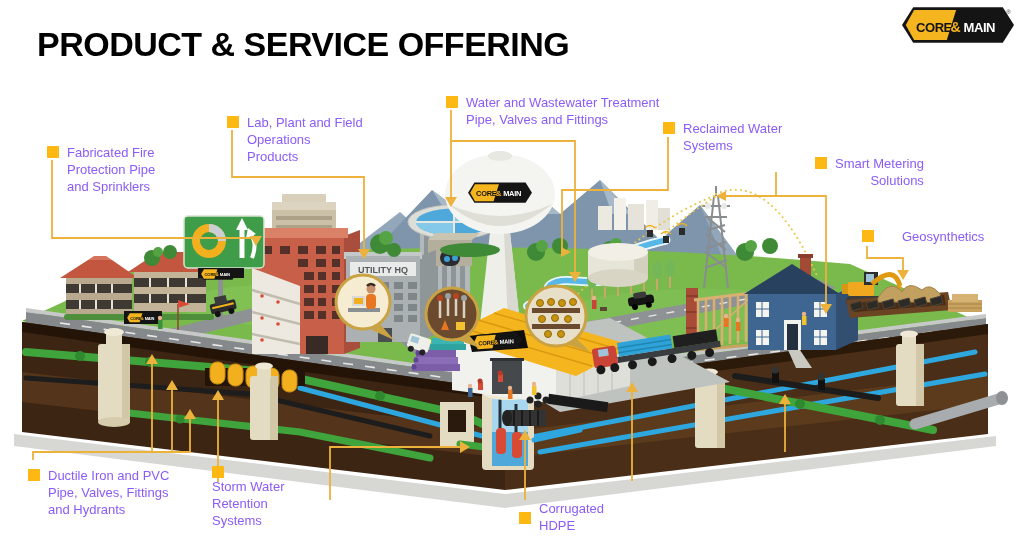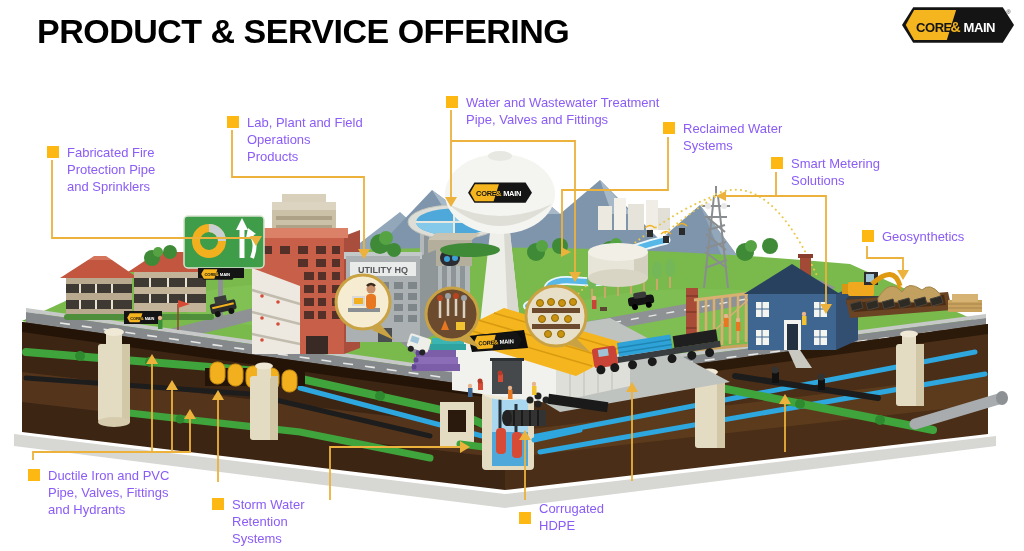--- a/index.html
+++ b/index.html
@@ -1,31 +1,31 @@
 <!DOCTYPE html>
 <html><head>
 <meta charset="utf-8">
 <style>
   html,body{margin:0;padding:0;background:#fff;}
   .stage{position:relative;width:1024px;height:551px;background:#fff;overflow:hidden;
          font-family:"Liberation Sans","DejaVu Sans",sans-serif;}
-  .page-title{position:absolute;left:37px;top:12px;font-size:34px;font-weight:bold;
+  .page-title{position:absolute;left:37px;top:25px;font-size:34px;font-weight:bold;
               color:#000;letter-spacing:-0.5px;white-space:nowrap;}
   .scene{position:absolute;left:0;top:0;}
   .callout{position:absolute;display:flex;align-items:flex-start;}
   .bullet{width:12px;height:12px;background:#FDB813;flex:0 0 12px;margin-right:8px;margin-top:2px;}
   .callout .txt{font-size:13px;line-height:17px;font-weight:normal;color:#8b5cf6;white-space:pre-line;}
   .c1{left:47px;top:144px;width:160px;}
   .c2{left:227px;top:114px;width:180px;}
   .c3{left:446px;top:94px;width:270px;}
   .c4{left:663px;top:120px;width:160px;}
-  .c5{left:771px;top:155px;width:160px;}
-  .c6{left:862px;top:228px;width:150px;}
+  .c5{left:815px;top:155px;width:160px;text-align:right;}
+  .c6{left:862px;top:228px;width:150px;gap:20px;}
   .c7{left:28px;top:467px;width:200px;}
-  .c8{left:212px;top:496px;width:140px;}
+  .c8{left:212px;top:464px;width:140px;flex-direction:column;}
   .c9{left:324px;top:500px;width:210px;}
   .c10{left:519px;top:500px;width:130px;align-items:center;}
   .c11{left:626px;top:481px;width:150px;}
   .c12{left:779px;top:454px;width:220px;}
   .header-logo{position:absolute;left:902px;top:6px;width:112px;height:38px;}
 </style>
 </head>
 <body>
 
 <div class="stage">

